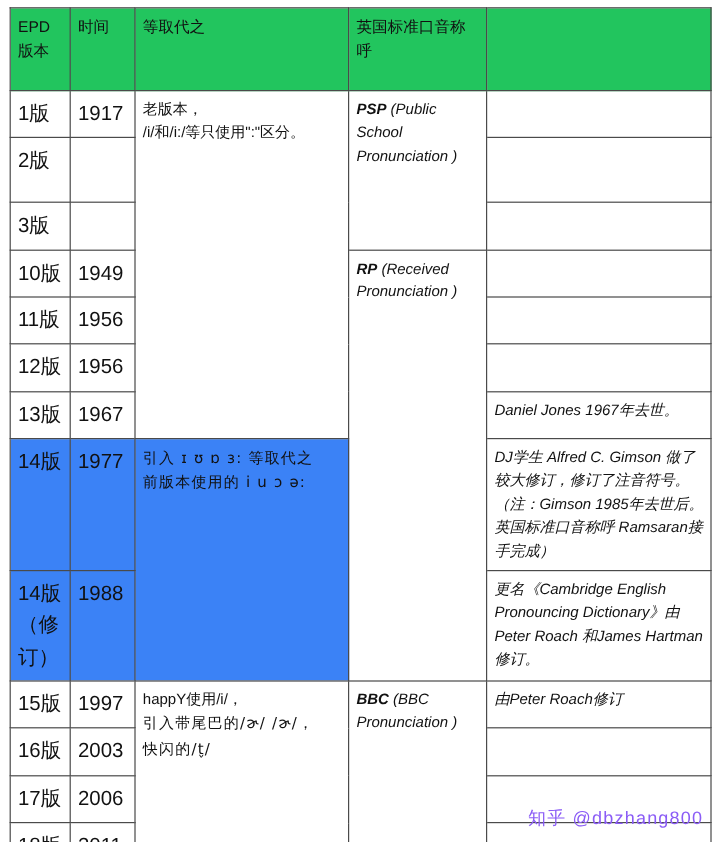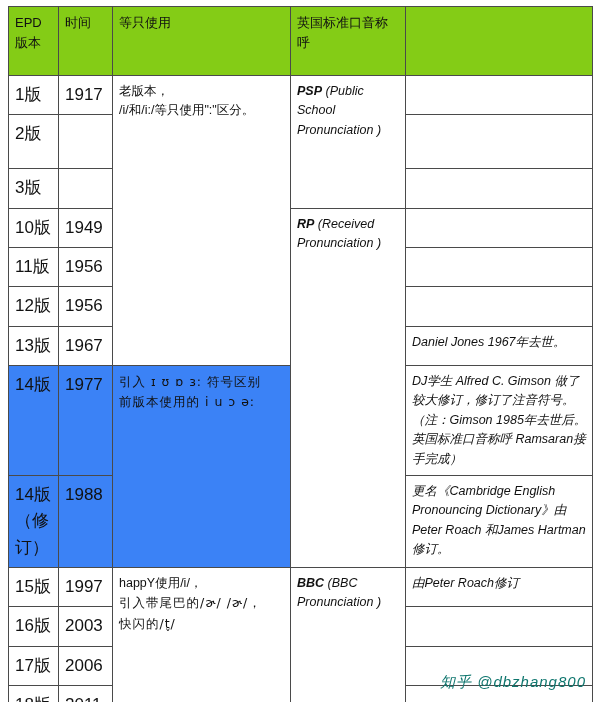--- a/index.html
+++ b/index.html
@@ -34,21 +34,21 @@
     border: 1px solid #4a4a4a;
     vertical-align: top;
     padding: 6px 5px 6px 6px;
     line-height: 1.55;
     font-weight: normal;
     text-align: left;
     word-break: break-word;
   }
 
   thead th {
-    background: #84cc16;
+    background: #22c55e;
     font-weight: bold;
     font-size: 13px;
     height: 56px;
     vertical-align: middle;
   }
 
   
   col.c-version { width: 50px; }
   col.c-year    { width: 54px; }
   col.c-symbol  { width: 178px; }
@@ -81,45 +81,44 @@
 
   .vmid { vertical-align: middle; }
 
   .rowtall-2 { height: 54px; }
 
   .watermark {
     position: absolute;
     right: 14px;
     bottom: 10px;
     font-size: 15px;
-    color: #0f766e;
+    color: #8b5cf6;
     letter-spacing: 1px;
     font-family: "Liberation Sans", "DejaVu Sans", sans-serif;
     pointer-events: none;
     user-select: none;
-    font-style: italic;
   }
 </style>
 </head>
 <body>
 
 <div class="table-wrap">
   <table class="epd">
     <colgroup>
       <col class="c-version">
       <col class="c-year">
       <col class="c-symbol">
       <col class="c-accent">
       <col class="c-notes">
     </colgroup>
     <thead>
       <tr>
         <th>EPD 版本</th>
         <th>时间</th>
-        <th>等只使用</th>
+        <th>等取代之</th>
         <th>英国标准口音称呼</th>
         <th></th>
       </tr>
     </thead>
     <tbody>
 
       <tr>
         <td class="version">1版</td>
         <td class="year">1917</td>
         <td class="symbol vmid" rowspan="7">
@@ -168,21 +167,21 @@
       <tr>
         <td class="version">13版</td>
         <td class="year">1967</td>
         <td class="notes">Daniel Jones 1967年去世。</td>
       </tr>
 
       <tr>
         <td class="version shaded">14版</td>
         <td class="year shaded">1977</td>
         <td class="symbol shaded vmid" rowspan="2">
-          <span class="ipa">引入 ɪ ʊ ɒ ɜ: 符号区别</span><br>
+          <span class="ipa">引入 ɪ ʊ ɒ ɜ: 等取代之</span><br>
           <span class="ipa">前版本使用的 i u ɔ ə:</span>
         </td>
         <td class="notes">DJ学生 Alfred C. Gimson 做了较大修订，修订了注音符号。（注：Gimson 1985年去世后。英国标准口音称呼 Ramsaran接手完成）</td>
       </tr>
 
       <tr>
         <td class="version shaded">14版（修订）</td>
         <td class="year shaded vmid">1988</td>
         <td class="notes">更名《Cambridge English Pronouncing Dictionary》由Peter Roach 和James Hartman 修订。</td>
       </tr>

